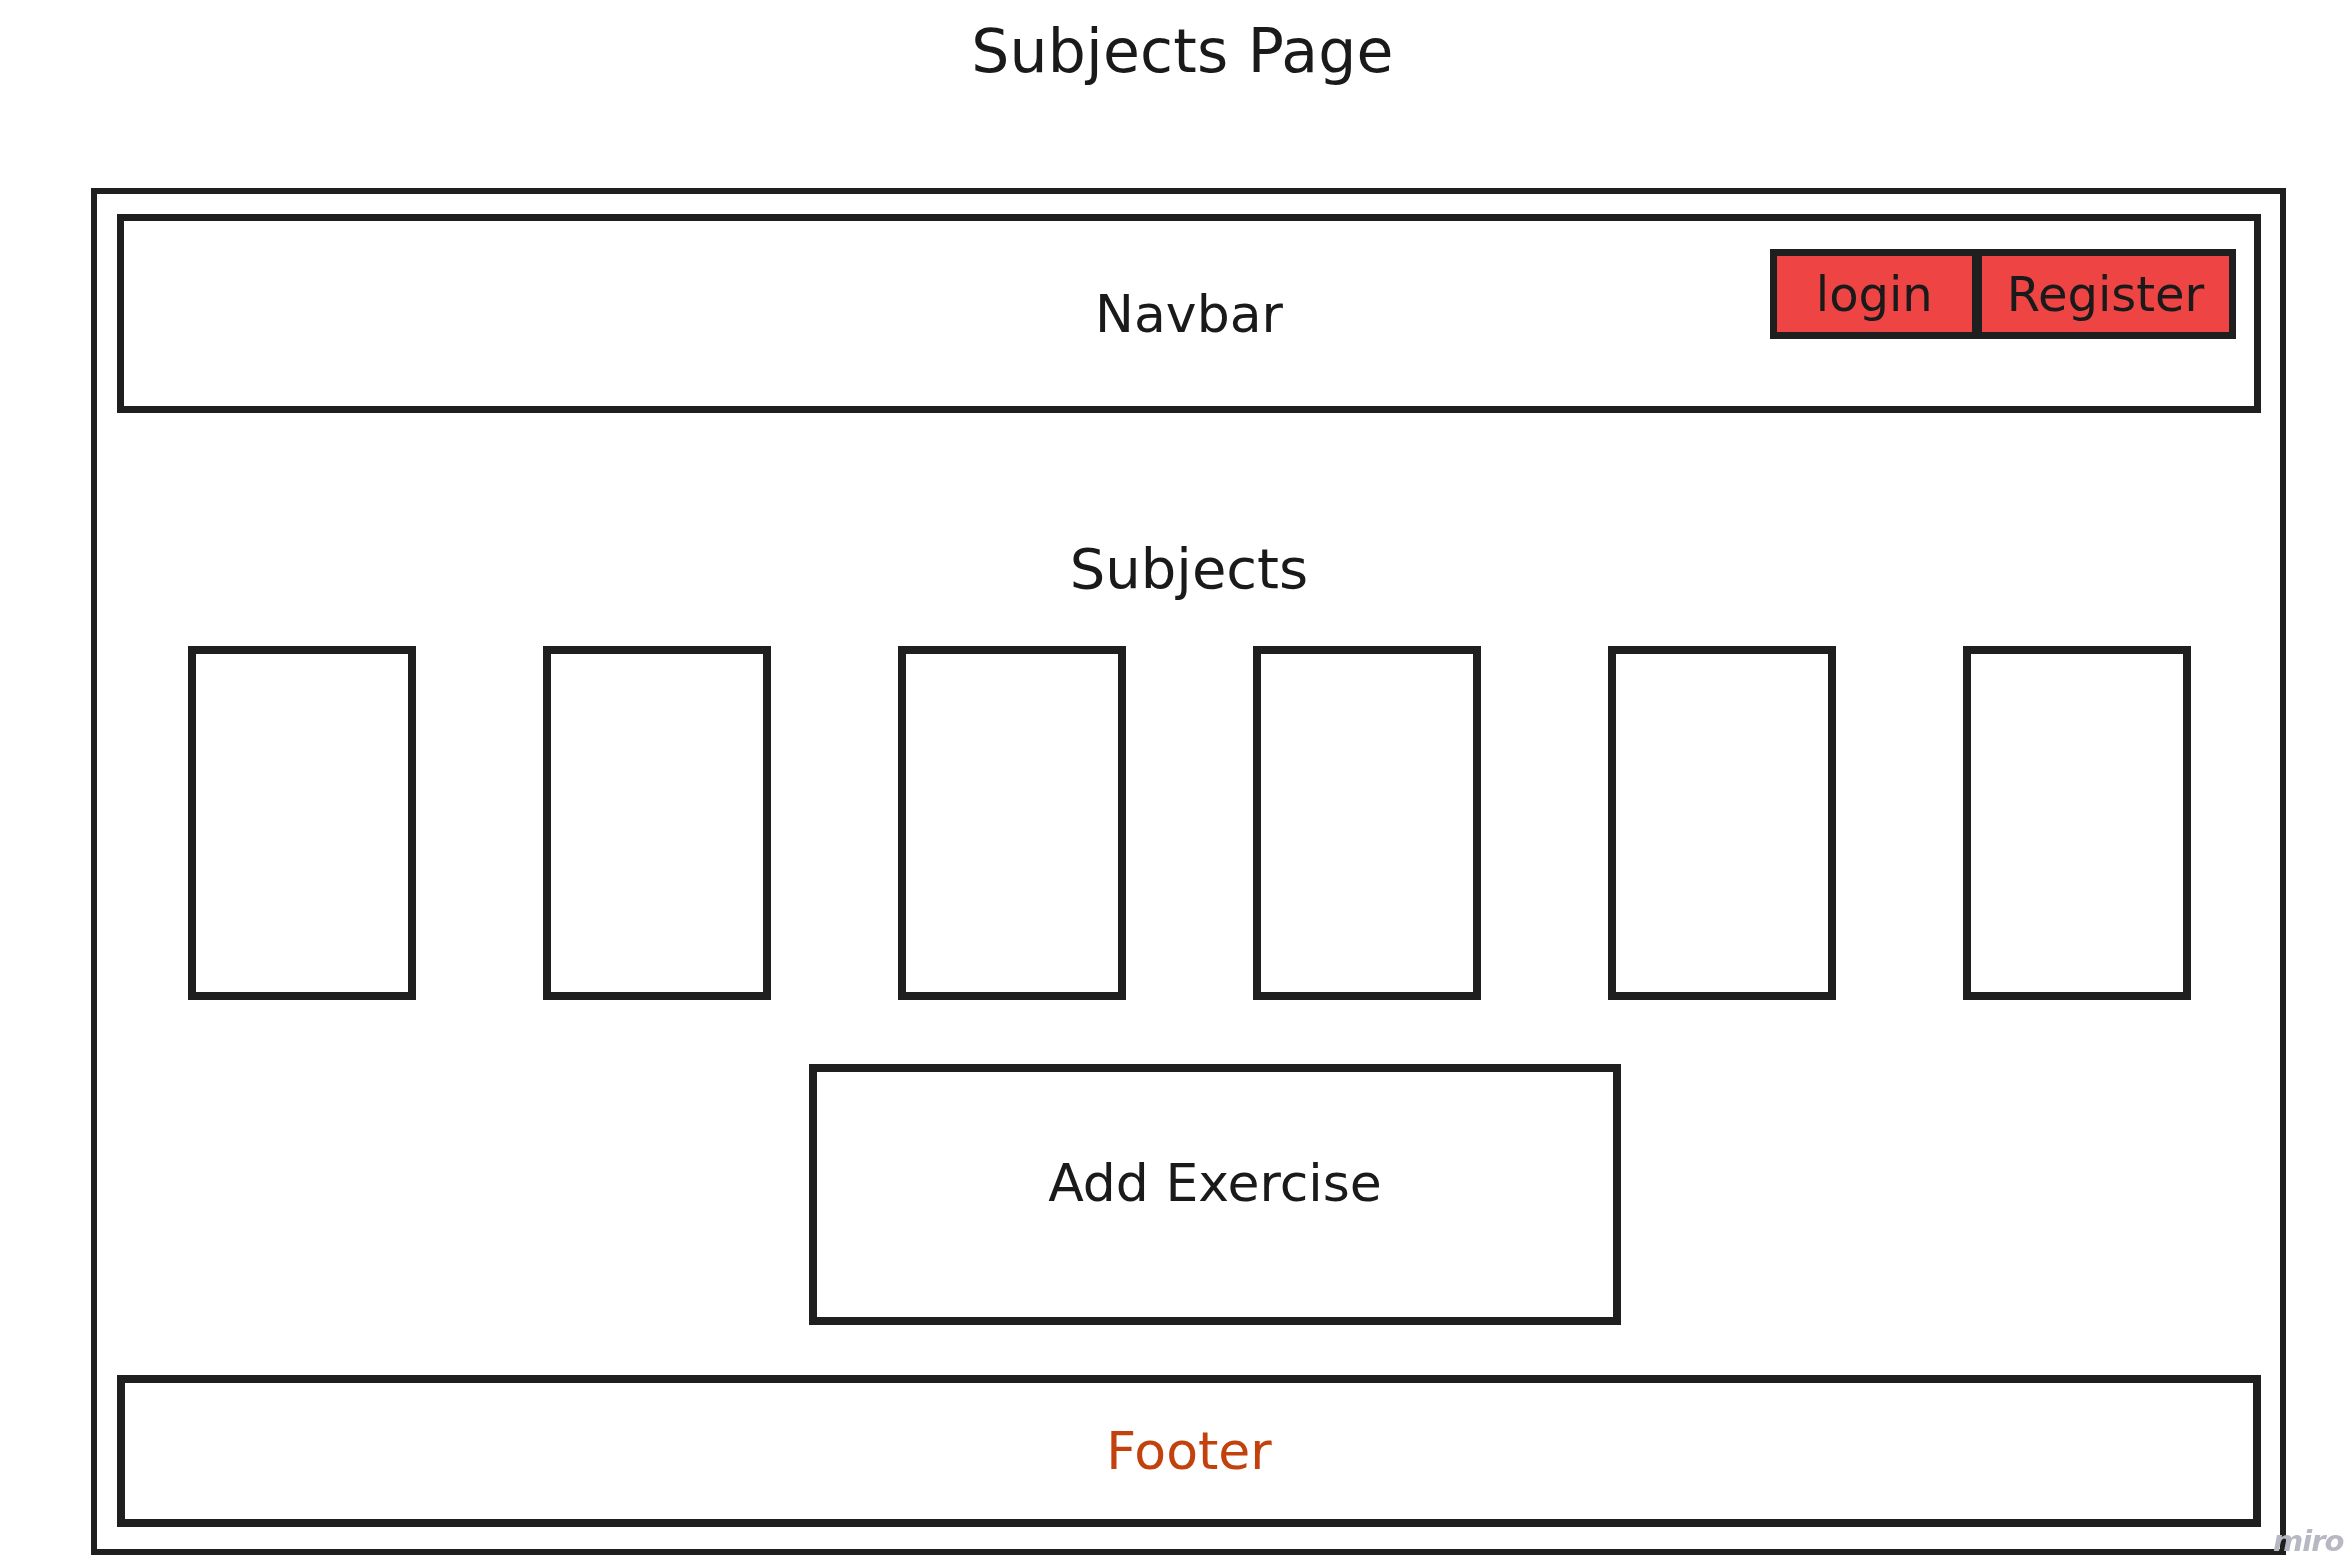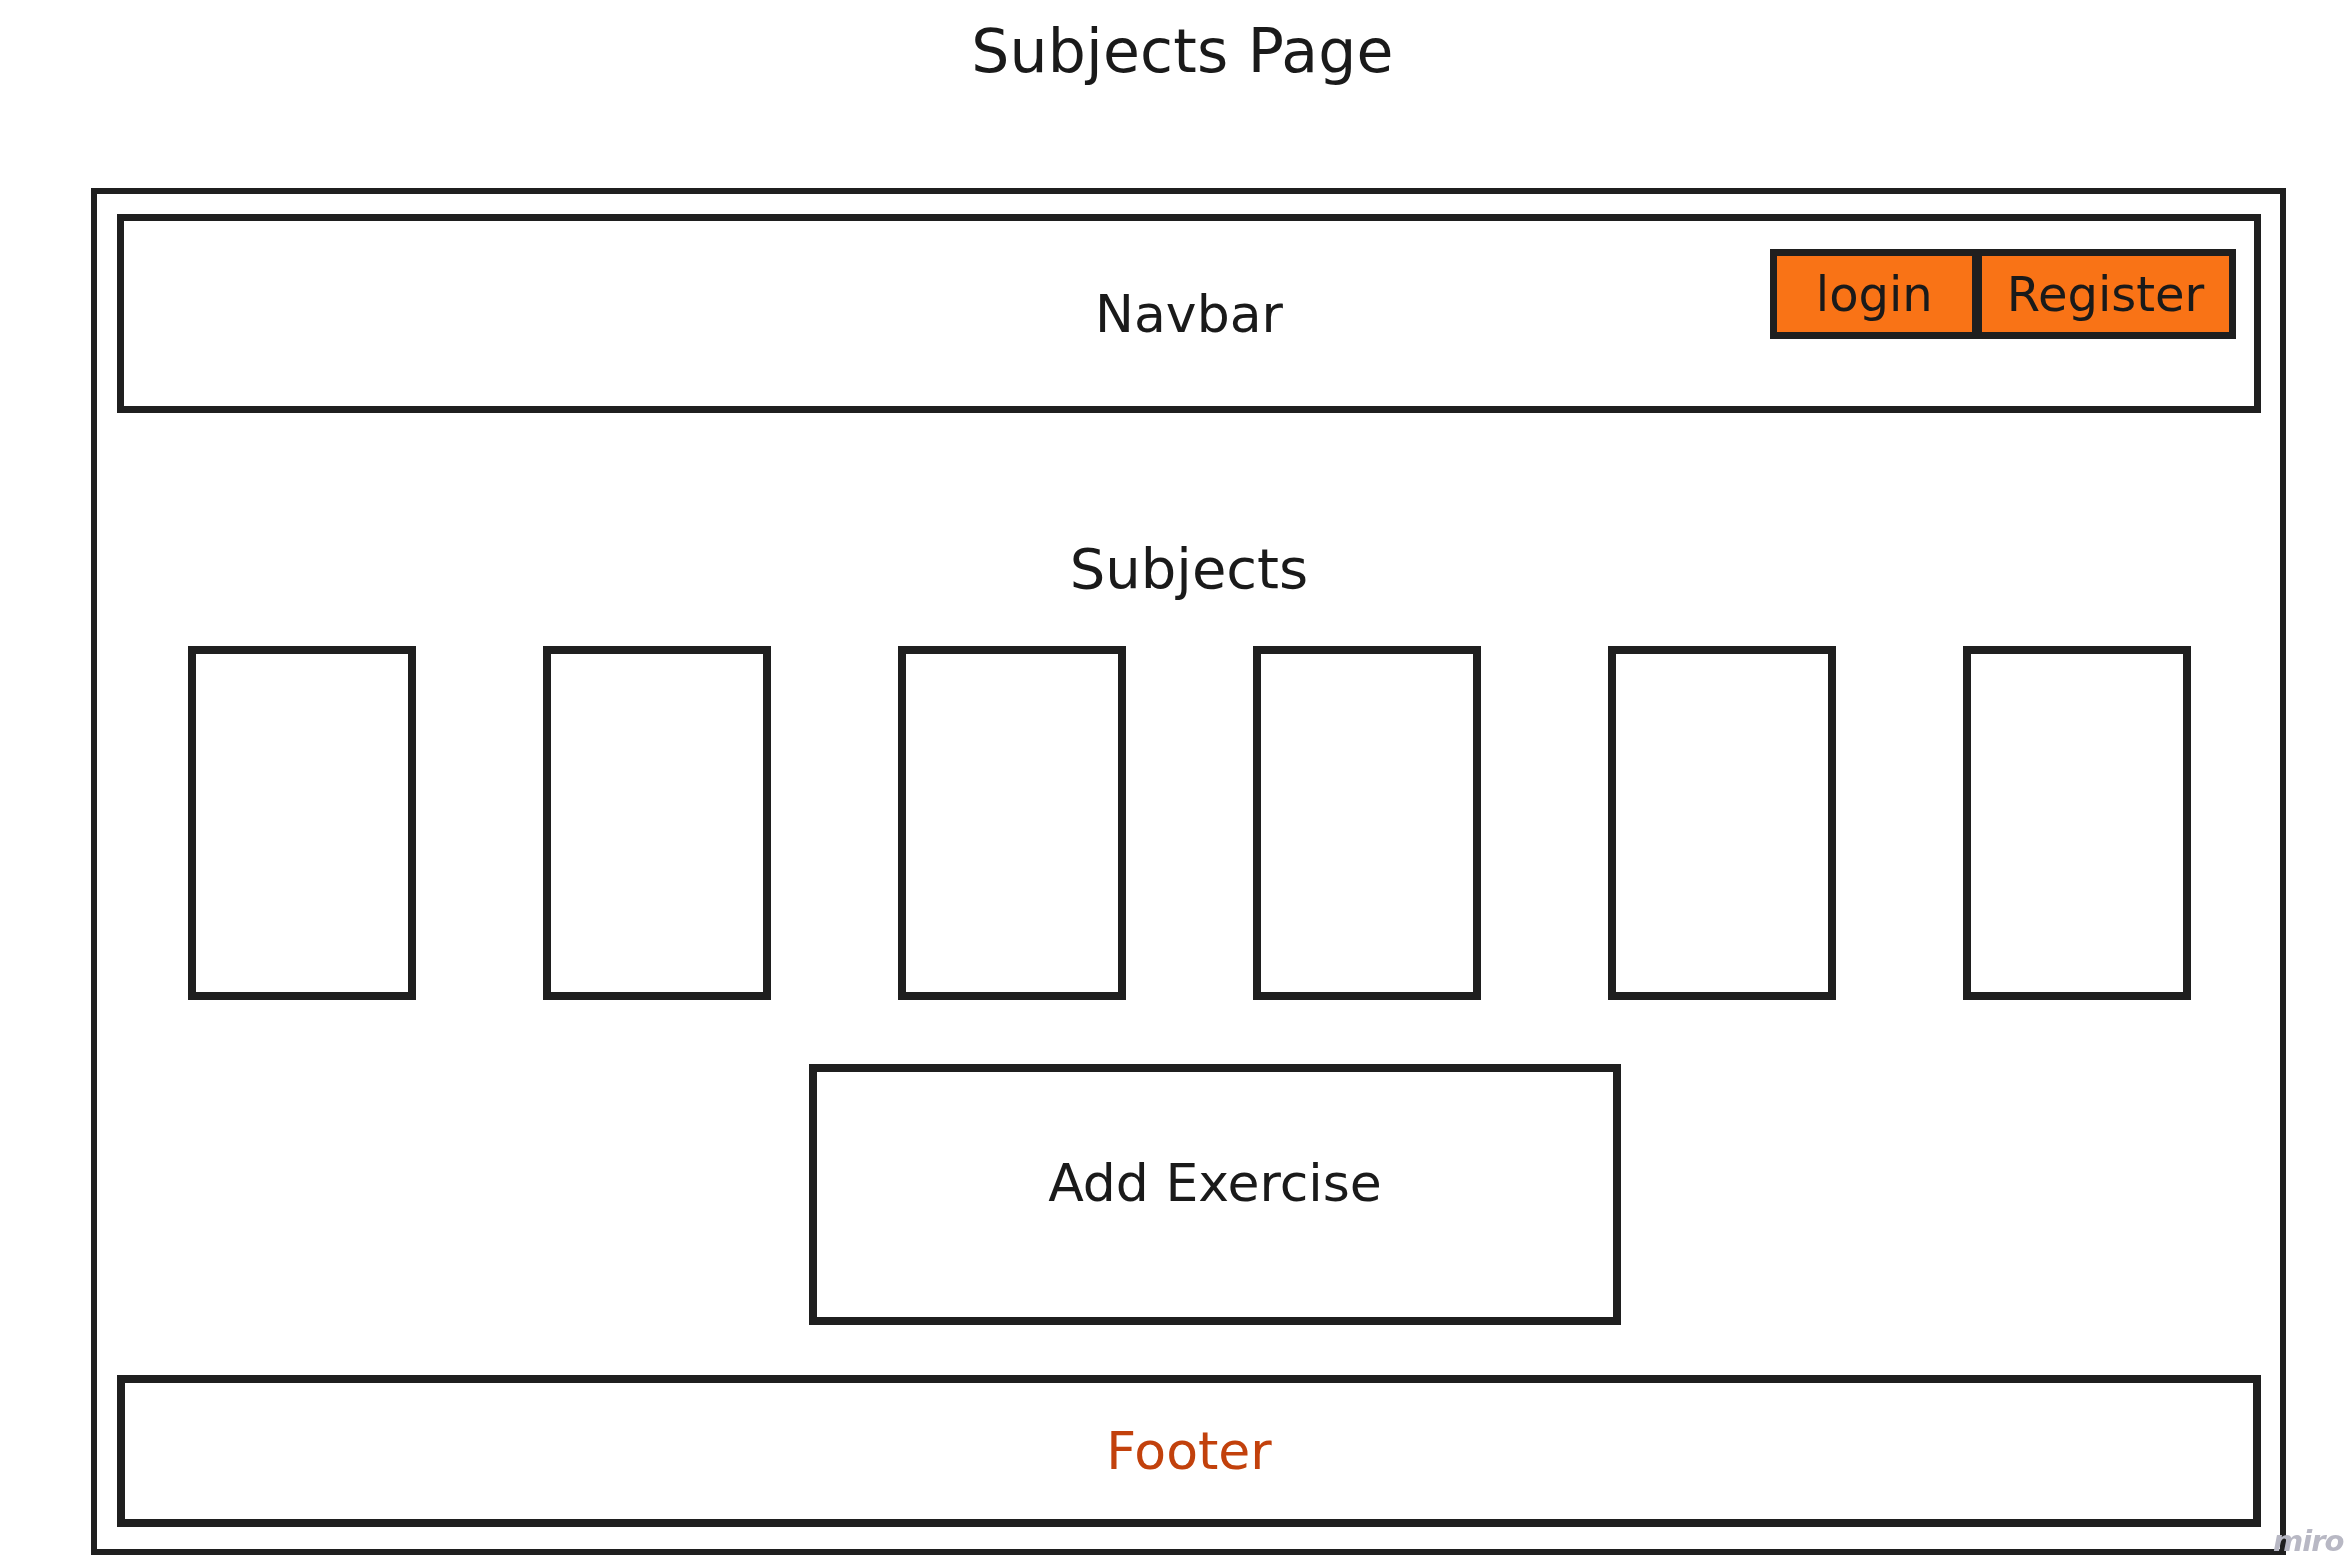--- a/index.html
+++ b/index.html
@@ -73,21 +73,21 @@
     position: absolute;
     right: 18px;
     top: 28px;
     display: flex;
     align-items: stretch;
     height: 90px;
   }
 
   .auth-btn {
     border: 7.7px solid #1f1f1f;
-    background: #f97316;
+    background: #ef4444;
     display: flex;
     align-items: center;
     justify-content: center;
     font-size: 48px;
     color: #1a1a1a;
     padding: 0 17.3px;
     line-height: 1;
   }
 
   .auth-btn.login { width: 209px; }

